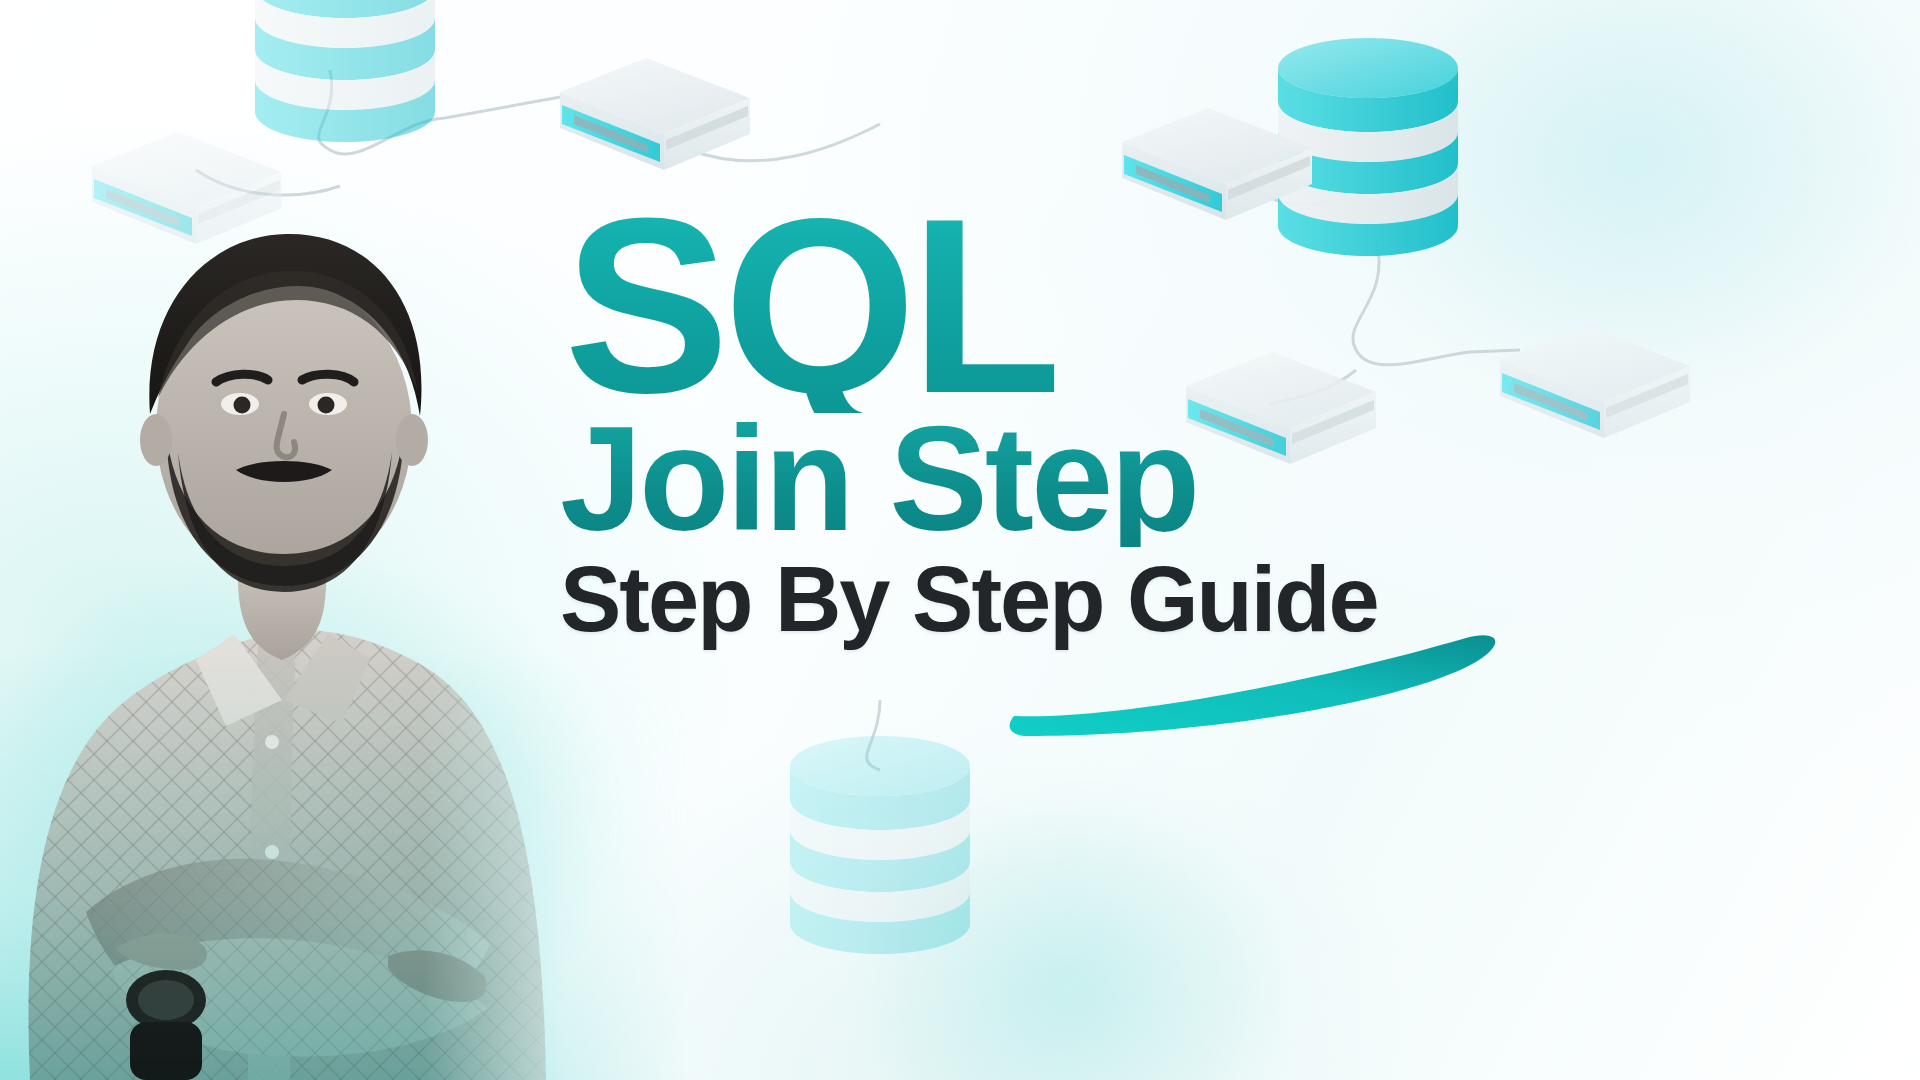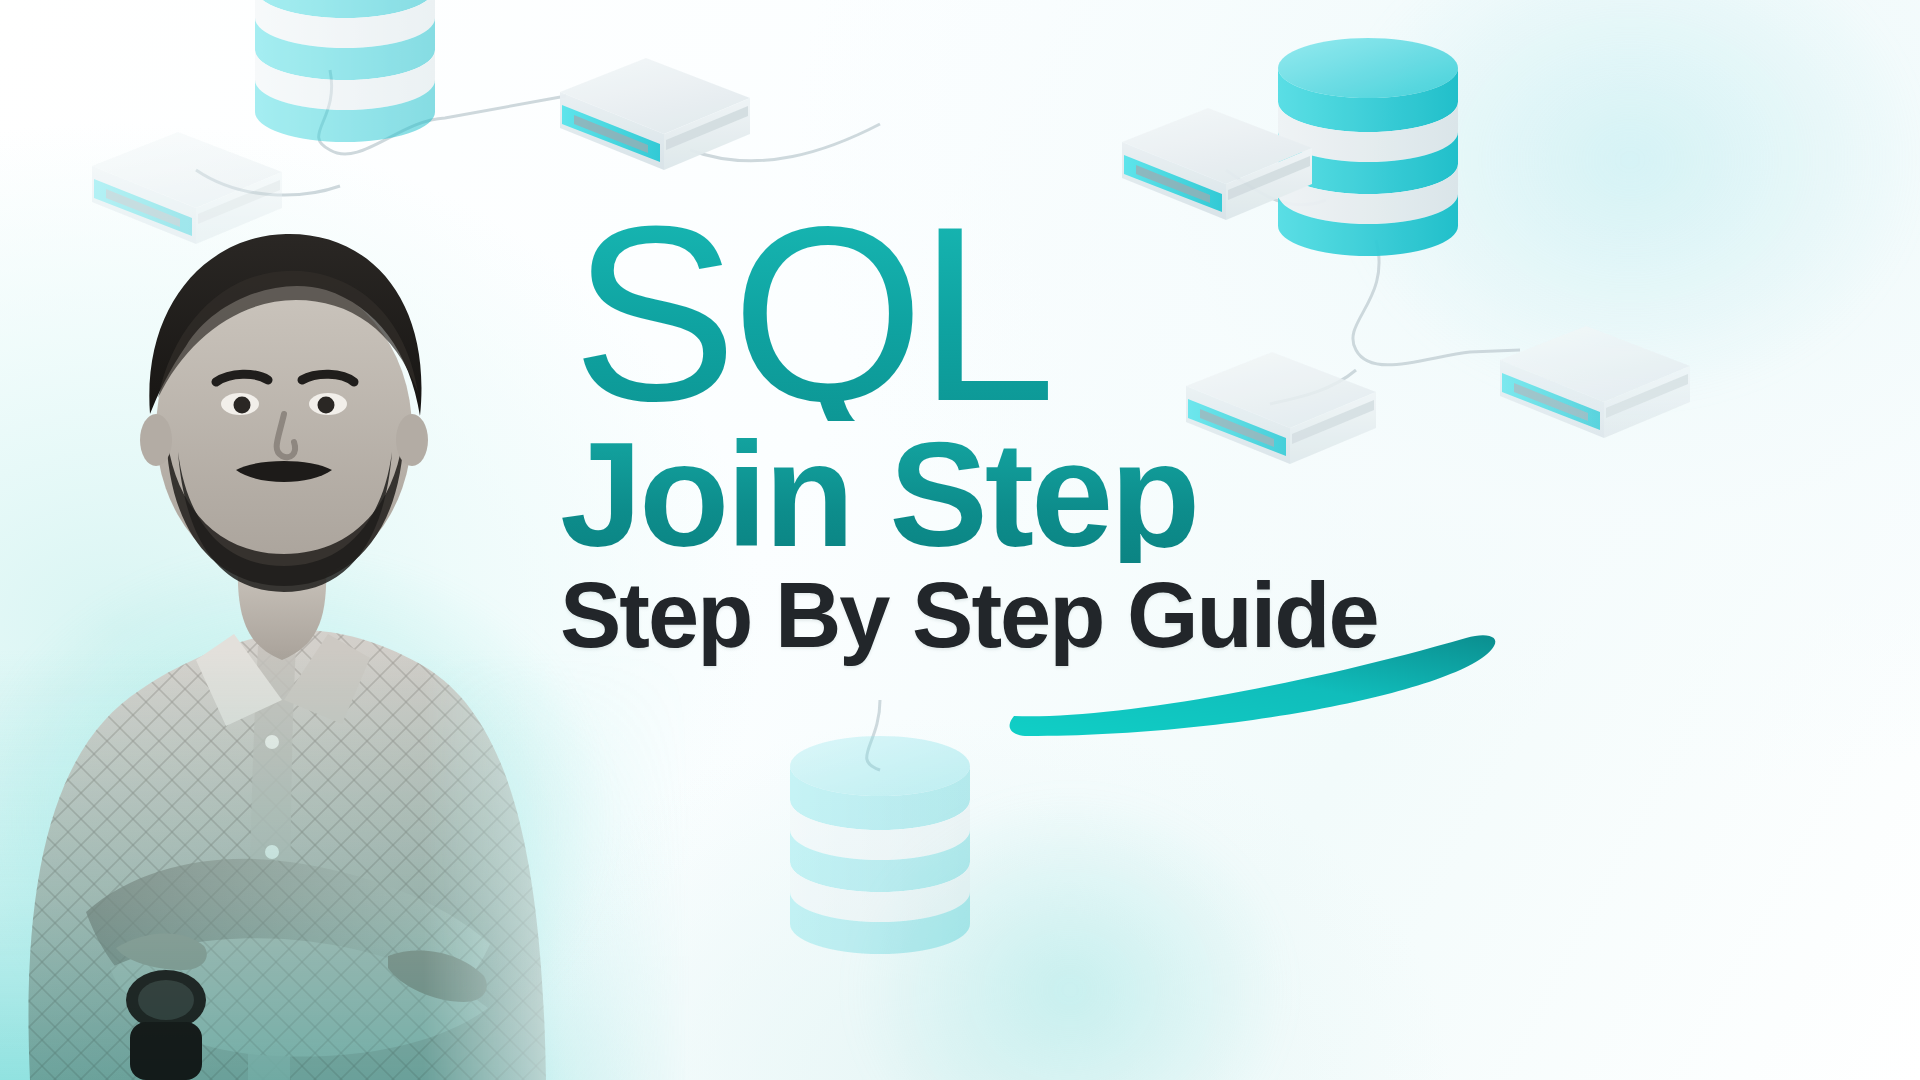--- a/index.html
+++ b/index.html
@@ -49,24 +49,24 @@
     position:absolute;left:0;bottom:0;width:700px;height:430px;
     background:linear-gradient(to top, rgba(104,215,212,.72) 0%, rgba(126,222,219,.40) 42%, rgba(255,255,255,0) 100%);
     mix-blend-mode:multiply;
   }
 
   
   .headline{
     position:absolute;left:560px;top:196px;width:1060px;
   }
   .line-sql{
-    font-size:248px;line-height:.86;font-weight:400;letter-spacing:-6px;
+    font-size:248px;line-height:.86;font-weight:700;letter-spacing:-6px;
     background:linear-gradient(180deg,#17b6b2 0%,#0fa3a1 55%,#0d9795 100%);
     -webkit-background-clip:text;background-clip:text;color:transparent;
-    margin:12px;padding:0;
+    margin:4px;padding:0;
   }
   .line-join{
     font-size:148px;line-height:.92;font-weight:700;letter-spacing:-3.2px;
     background:linear-gradient(180deg,#14a6a2 0%,#0d8d8c 60%,#0b8483 100%);
     -webkit-background-clip:text;background-clip:text;color:transparent;
     margin:-6px 0 0 0;padding:0;
   }
   .line-guide{
     font-size:92px;line-height:1.0;font-weight:700;letter-spacing:-2px;
     color:#22262a;margin:6px 0 16px 0;padding:0;

